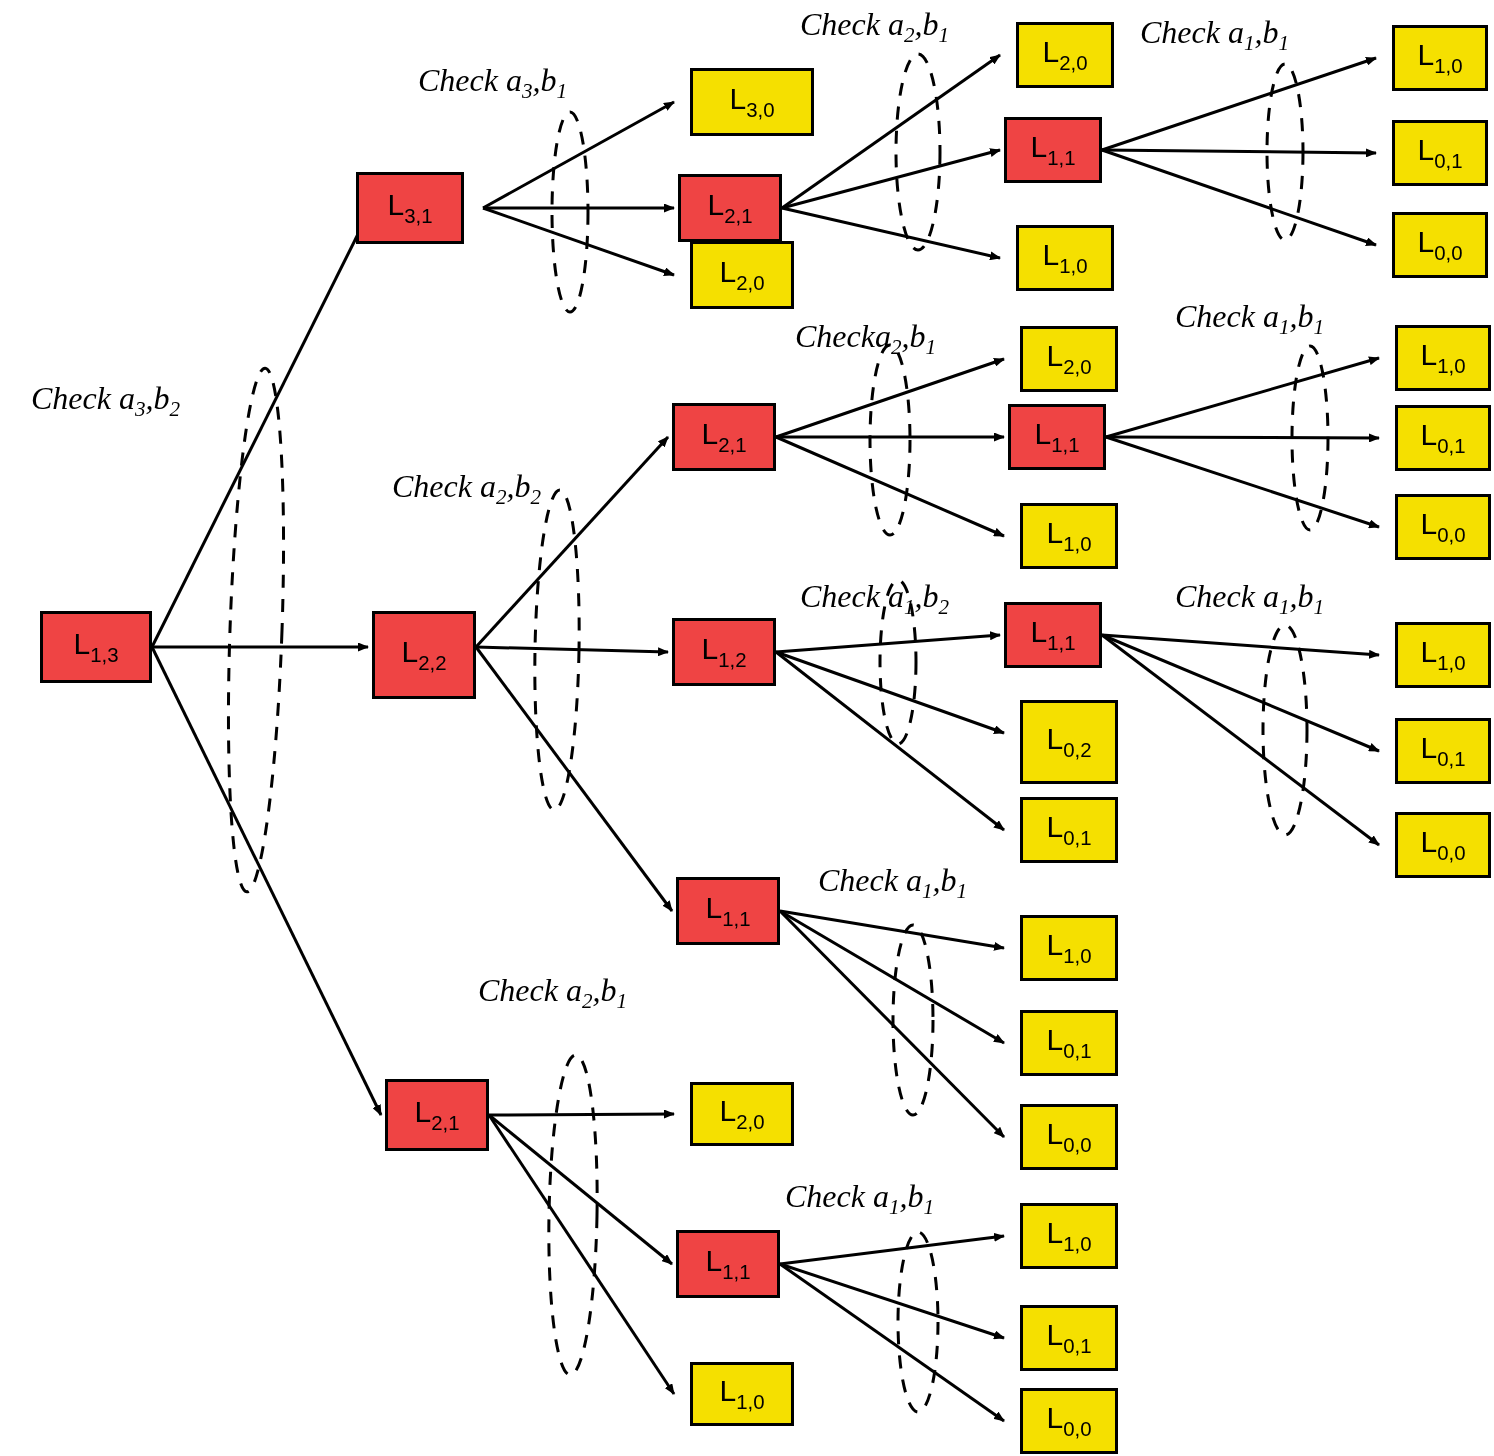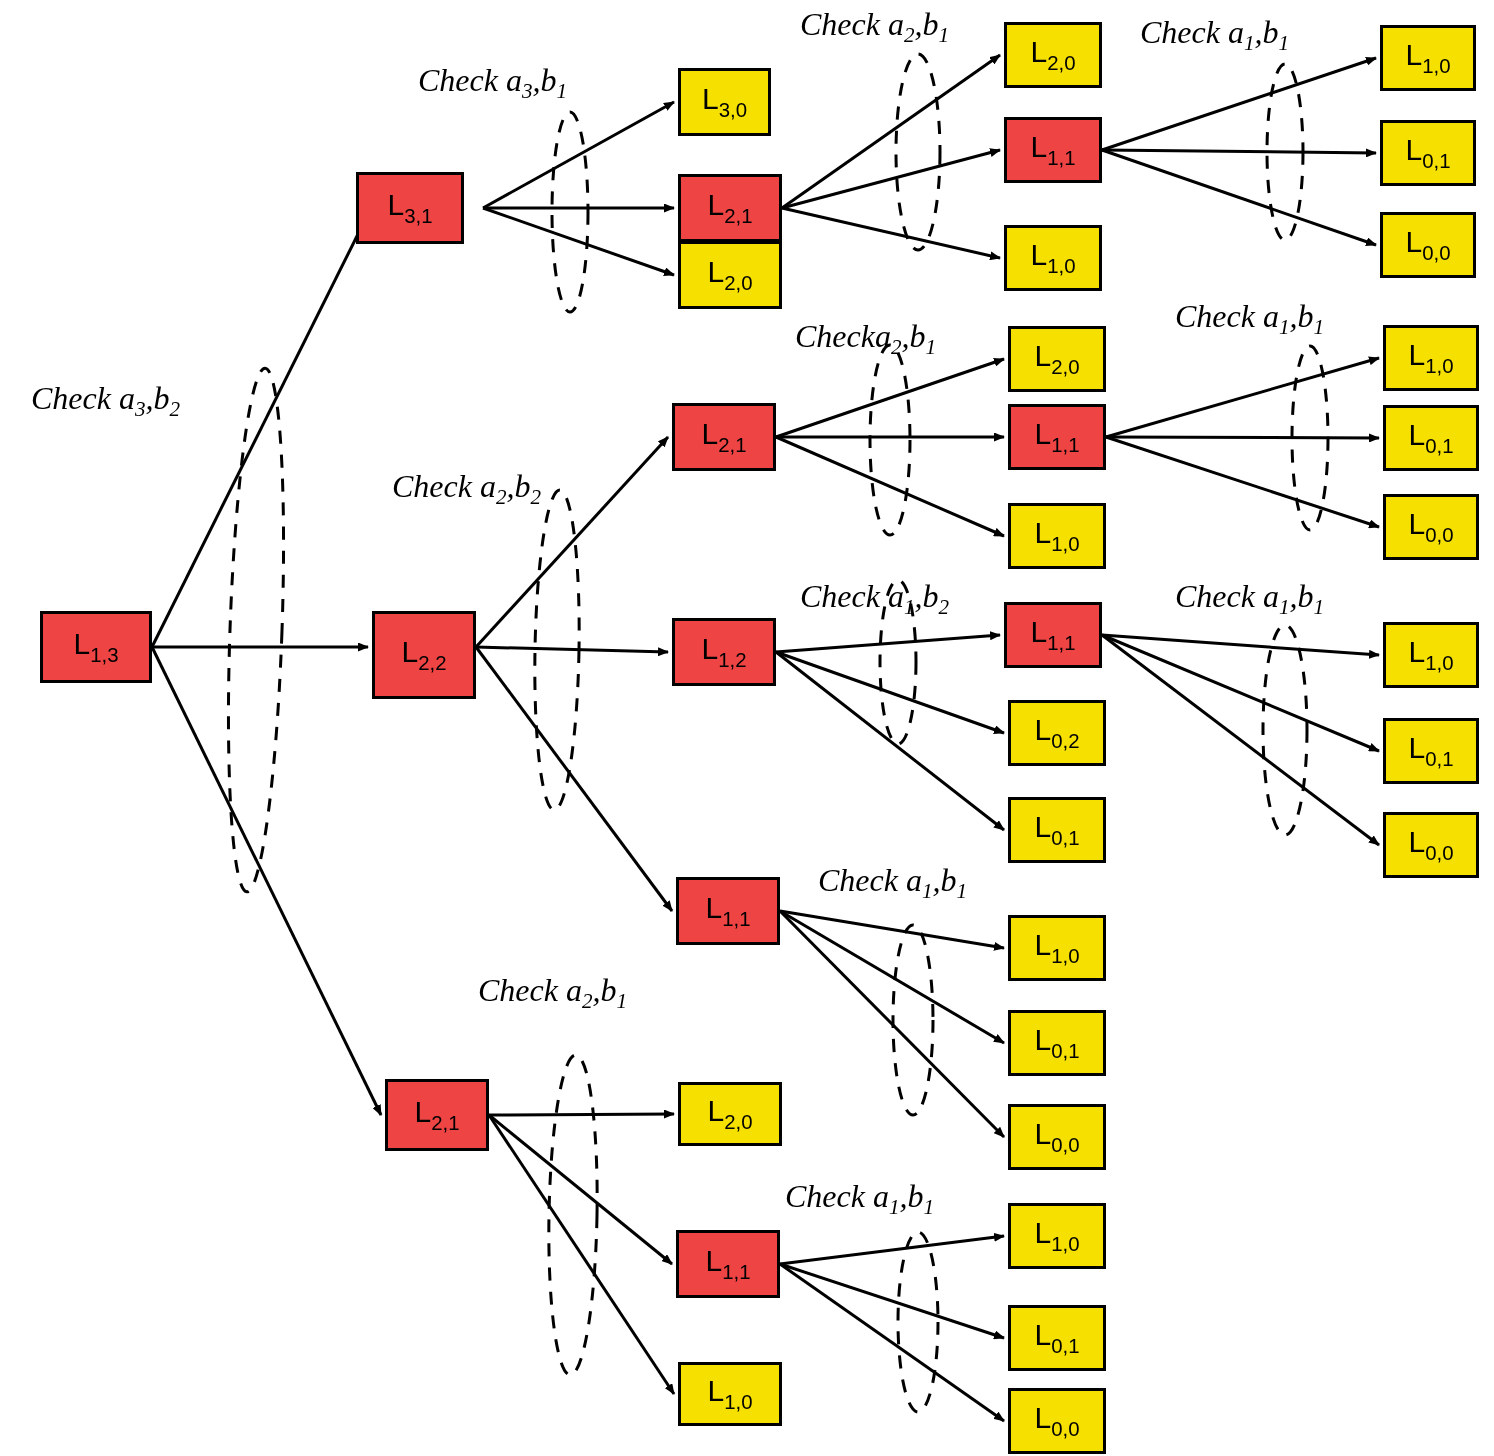--- a/index.html
+++ b/index.html
@@ -1,21 +1,21 @@
 <!DOCTYPE html>
 <html><head>
 <meta charset="utf-8">
 <style>
   html,body{margin:0;padding:0;background:#fff;}
   body{font-family:"Liberation Serif", serif;}
   #stage{position:relative;width:1494px;height:1456px;background:#fff;overflow:hidden;}
   svg#wires{position:absolute;left:0;top:0;width:1494px;height:1456px;}
   .node{position:absolute;box-sizing:border-box;border:3px solid #000;background:#ef4444;
         display:flex;align-items:center;justify-content:center;}
-  .node.term{background:#F5E000;}
+  .node.term{background:#F5E000;margin-left:12px;}
   .nlabel{font-family:"Liberation Sans", sans-serif;font-size:30px;color:#000;line-height:1;
           white-space:nowrap;display:inline-block;}
   .nlabel sub{font-size:0.68em;vertical-align:-0.38em;letter-spacing:0px;}
   .chk{position:absolute;font-family:"Liberation Serif", serif;font-size:32px;color:#000;
        white-space:nowrap;font-style:italic;}
   .chk sub{font-size:0.66em;vertical-align:-0.32em;}
 </style>
 </head>
 <body>
 
@@ -85,21 +85,21 @@
       </div>
       <div class="node" style="left: 356px; top: 172px; width: 108px; height: 72px;">
         <span class="nlabel">L<sub>3,1</sub></span>
       </div>
       <div class="node" style="left: 372px; top: 611px; width: 104px; height: 88px;">
         <span class="nlabel">L<sub>2,2</sub></span>
       </div>
       <div class="node" style="left: 385px; top: 1079px; width: 104px; height: 72px;">
         <span class="nlabel">L<sub>2,1</sub></span>
       </div>
-      <div class="node term" style="left: 678px; top: 68px; width: 93px; height: 68px;">
+      <div class="node term" style="left: 678px; top: 68px; width: 124px; height: 68px;">
         <span class="nlabel">L<sub>3,0</sub></span>
       </div>
       <div class="node" style="left: 678px; top: 174px; width: 104px; height: 68px;">
         <span class="nlabel">L<sub>2,1</sub></span>
       </div>
       <div class="node term" style="left: 678px; top: 241px; width: 104px; height: 68px;">
         <span class="nlabel">L<sub>2,0</sub></span>
       </div>
       <div class="node" style="left: 672px; top: 403px; width: 104px; height: 68px;">
         <span class="nlabel">L<sub>2,1</sub></span>
@@ -133,21 +133,21 @@
       </div>
       <div class="node" style="left: 1008px; top: 404px; width: 98px; height: 66px;">
         <span class="nlabel">L<sub>1,1</sub></span>
       </div>
       <div class="node term" style="left: 1008px; top: 503px; width: 98px; height: 66px;">
         <span class="nlabel">L<sub>1,0</sub></span>
       </div>
       <div class="node" style="left: 1004px; top: 602px; width: 98px; height: 66px;">
         <span class="nlabel">L<sub>1,1</sub></span>
       </div>
-      <div class="node term" style="left: 1008px; top: 700px; width: 98px; height: 66px;">
+      <div class="node term" style="left: 1008px; top: 700px; width: 98px; height: 84px;">
         <span class="nlabel">L<sub>0,2</sub></span>
       </div>
       <div class="node term" style="left: 1008px; top: 797px; width: 98px; height: 66px;">
         <span class="nlabel">L<sub>0,1</sub></span>
       </div>
       <div class="node term" style="left: 1008px; top: 915px; width: 98px; height: 66px;">
         <span class="nlabel">L<sub>1,0</sub></span>
       </div>
       <div class="node term" style="left: 1008px; top: 1010px; width: 98px; height: 66px;">
         <span class="nlabel">L<sub>0,1</sub></span>

